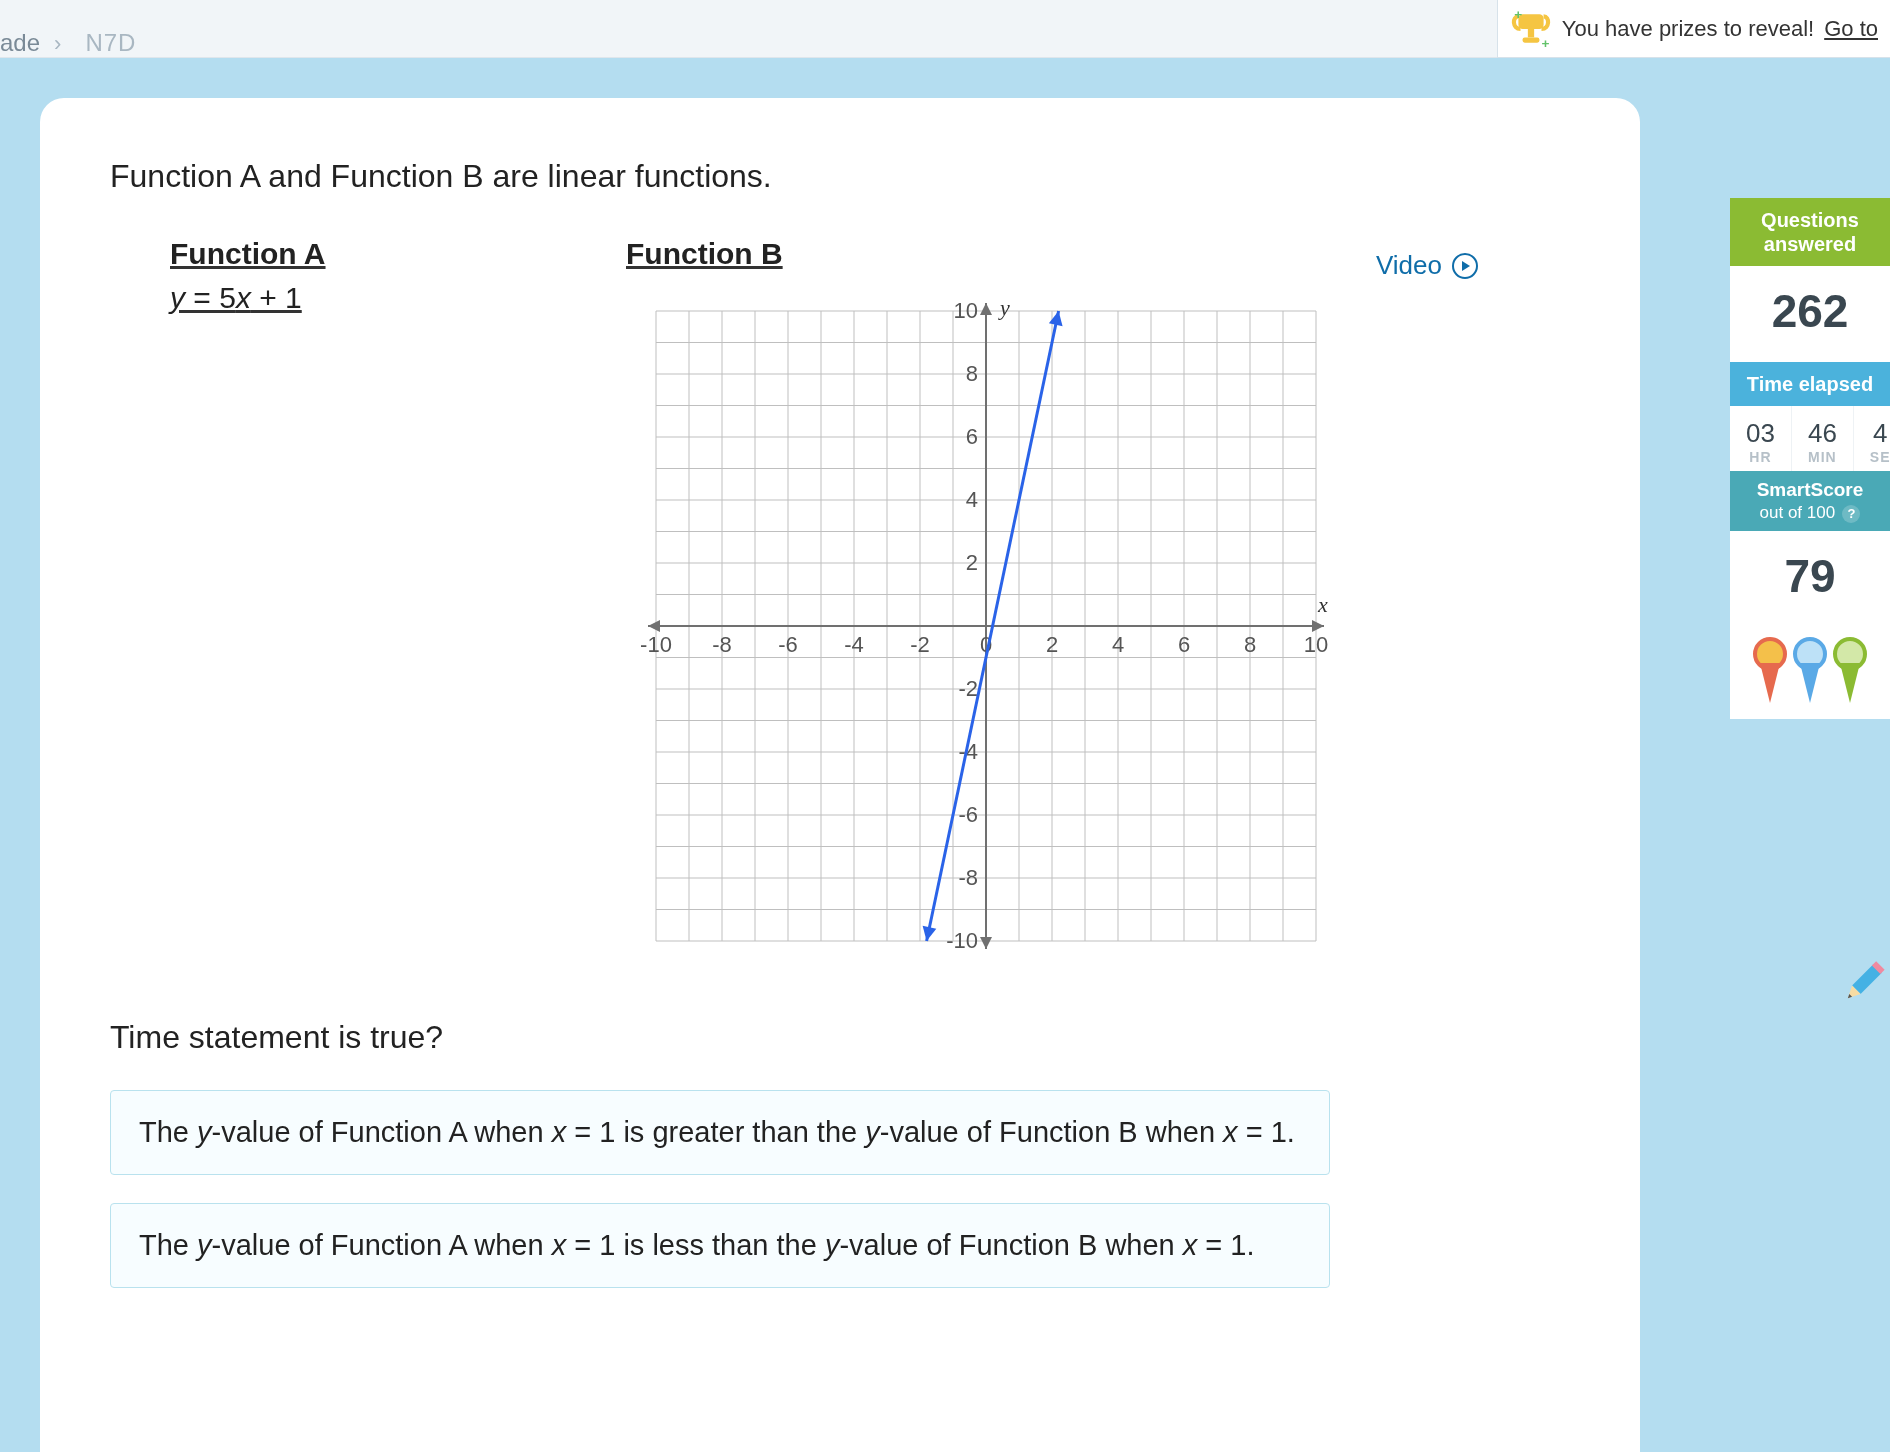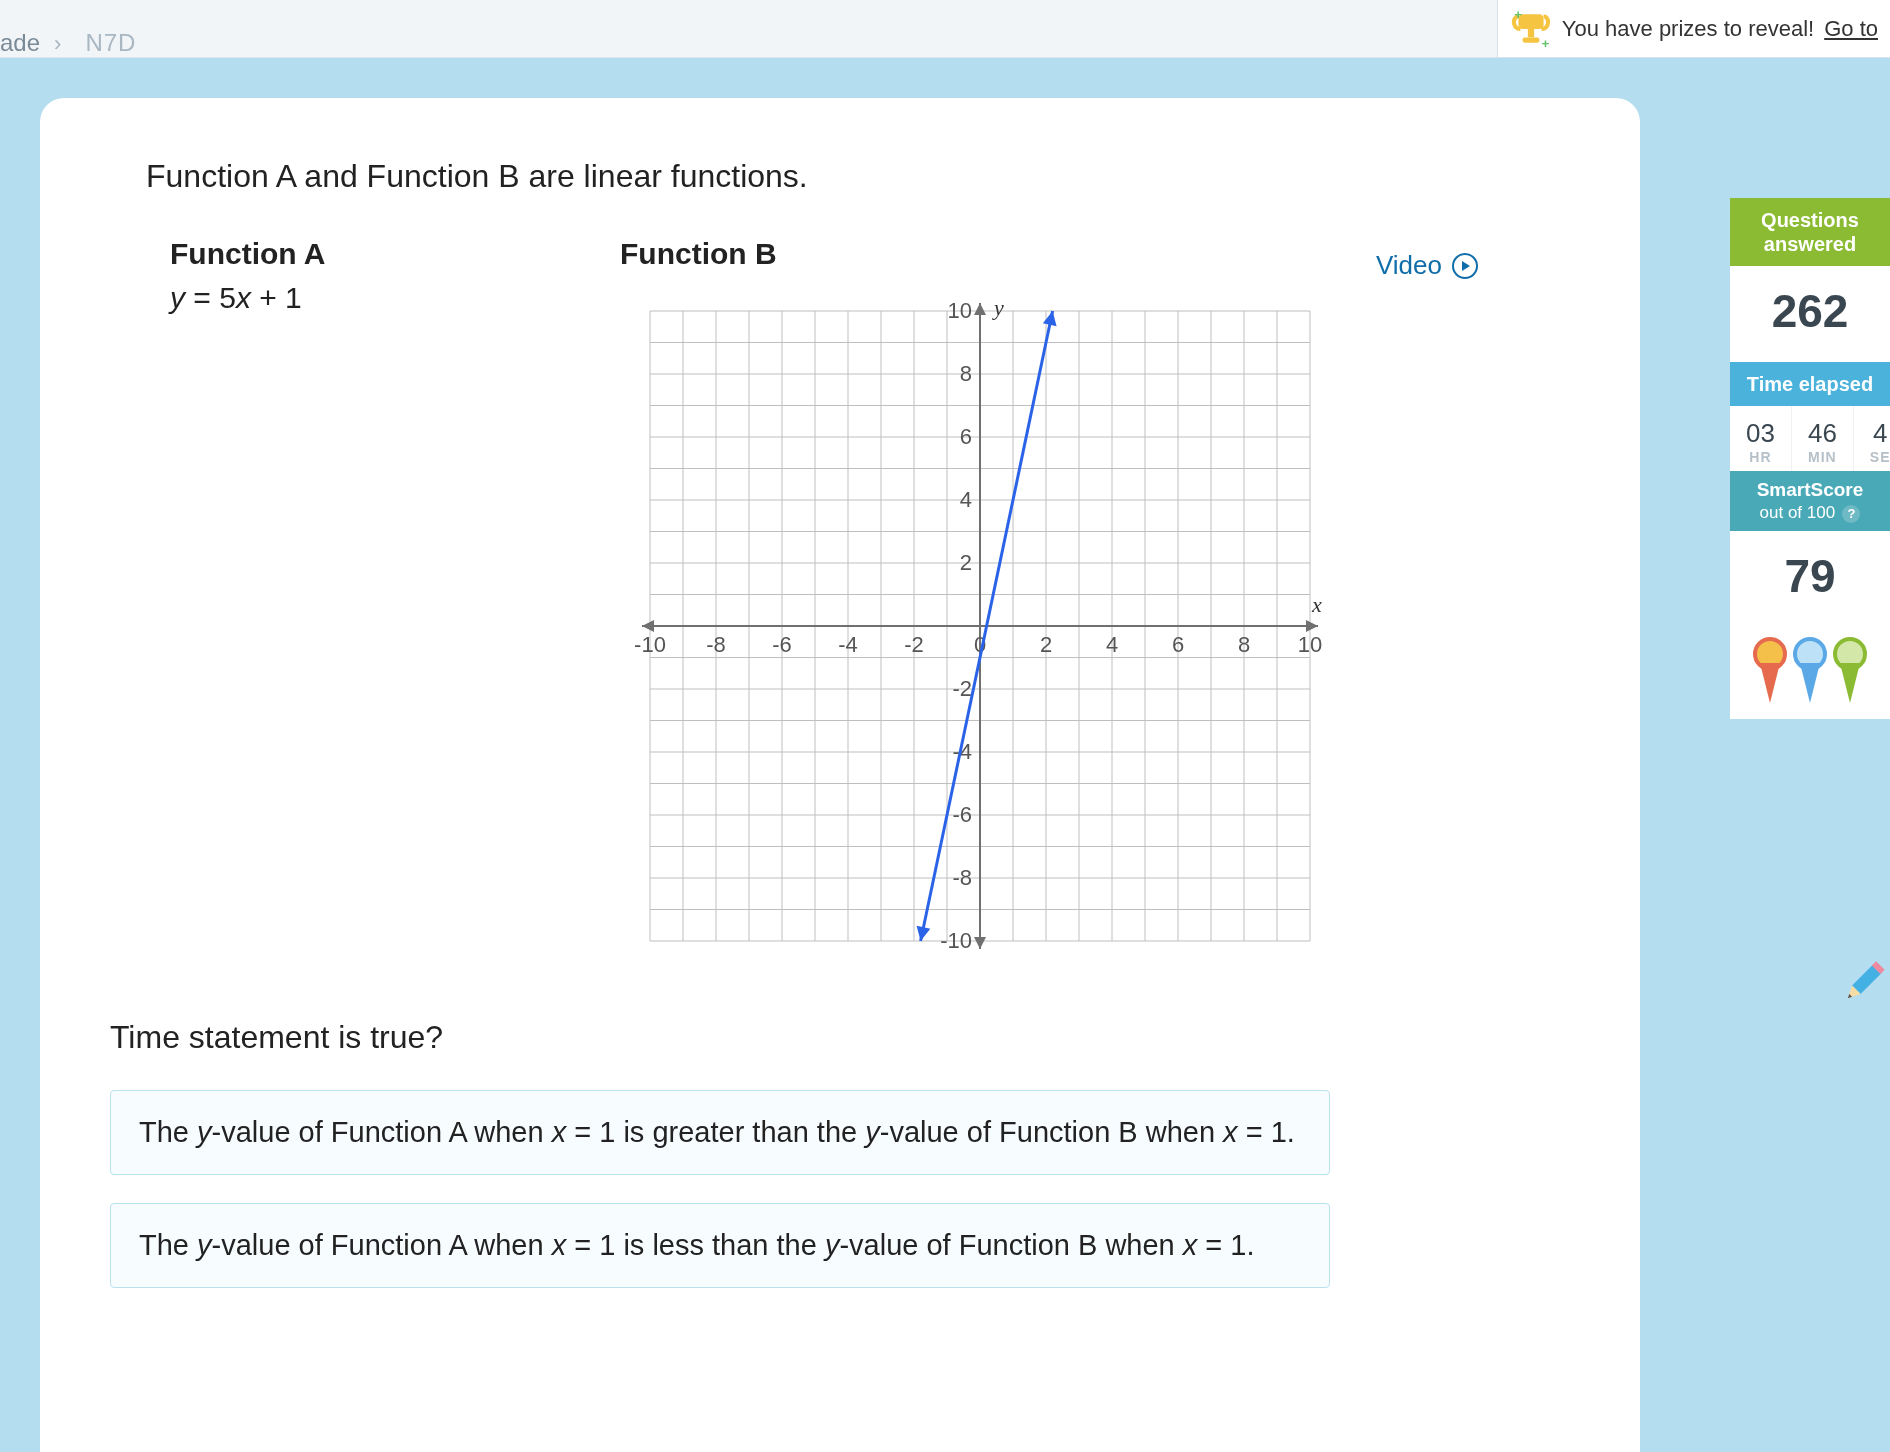--- a/index.html
+++ b/index.html
@@ -56,26 +56,26 @@
     border-radius: 24px 24px 0 0;
     width: 1600px;
     height: 1354px;
     padding: 60px 70px 0 70px;
     position: relative;
   }
   .prompt {
     font-size: 32px;
     color: #222;
     margin-bottom: 42px;
-    margin-left: 36px;
   }
   .functions-row {
     display: flex;
-    gap: 0;
+    gap: 6px;
     padding-left: 60px;
+    text-decoration: underline;
   }
   .fn-col-a { width: 450px; }
   .fn-col-b { width: 800px; }
   .fn-title { font-size: 30px; font-weight: 700; color: #222; margin-bottom: 10px; }
   .fn-eq { font-size: 30px; color: #222; font-style: normal; }
   .fn-eq .ital { font-style: italic; }
 
   .graph-holder { margin-top: 6px; width: 720px; height: 700px; }
   svg.graph { display:block; }
   .grid-line { stroke: #bfbfbf; stroke-width: 1; }

